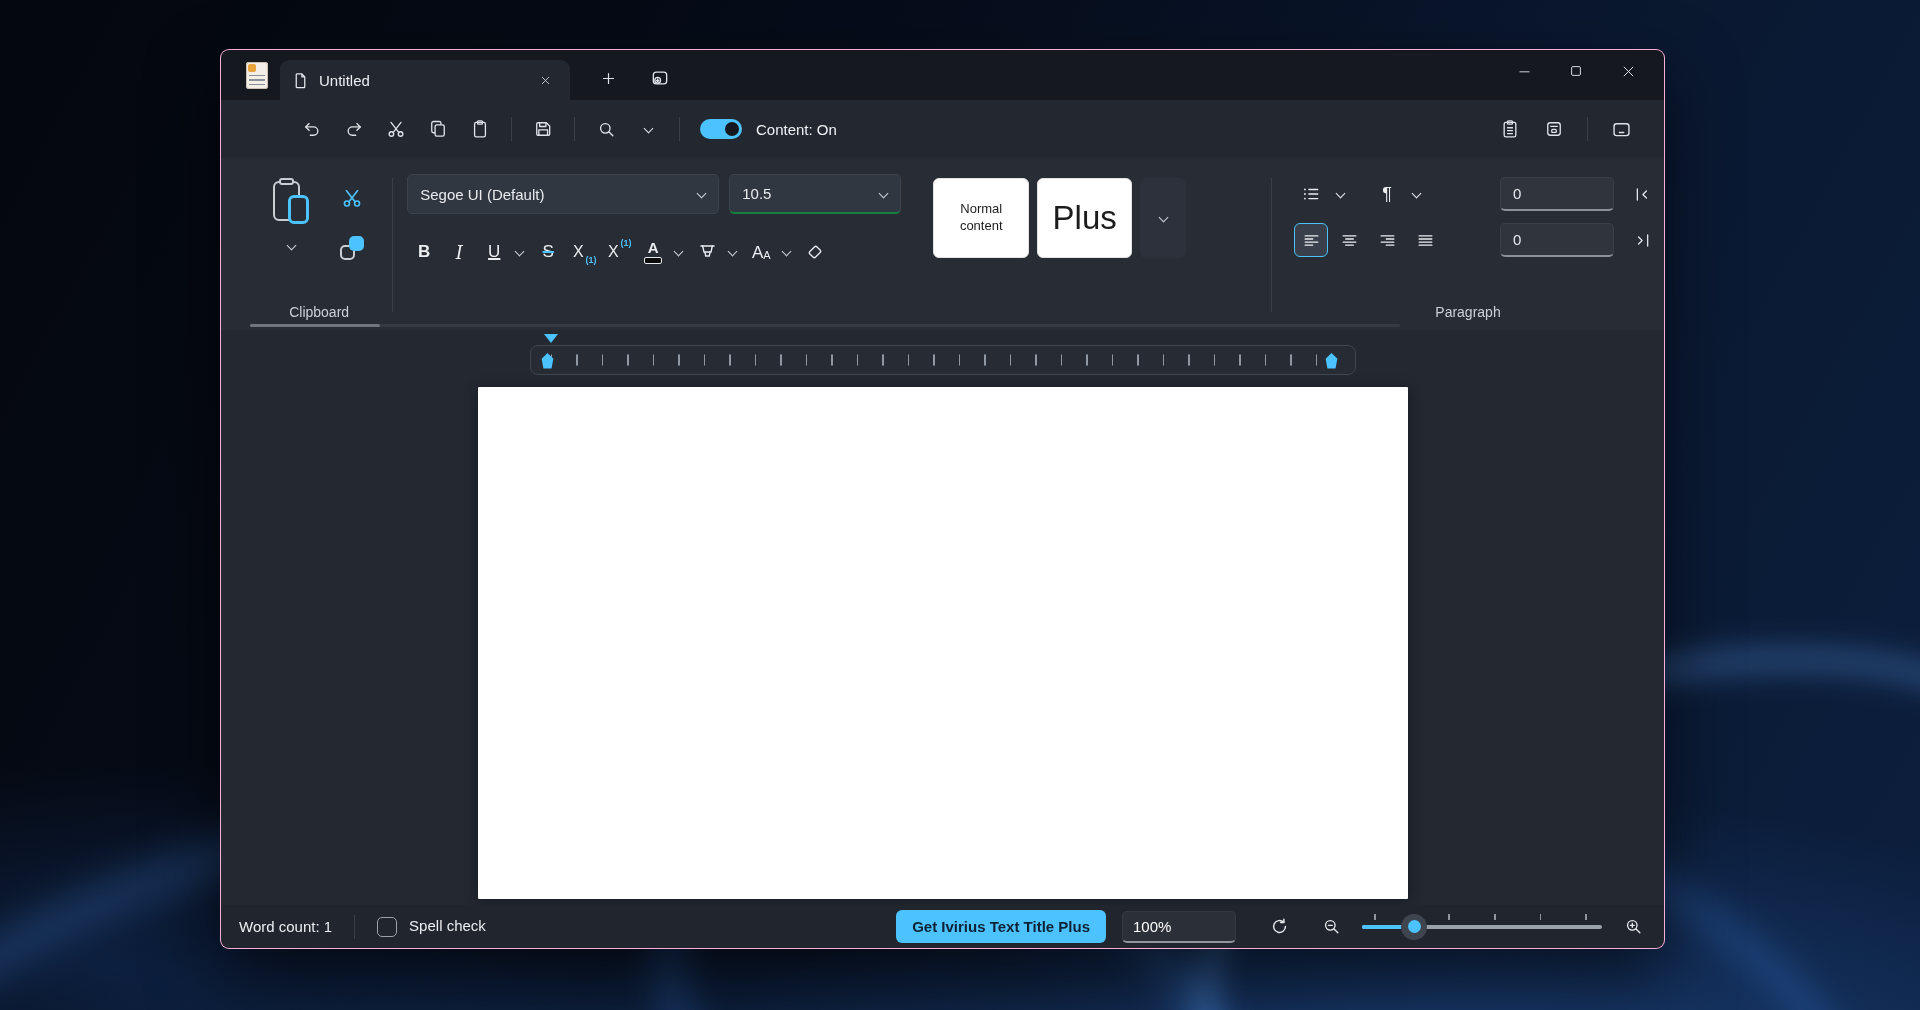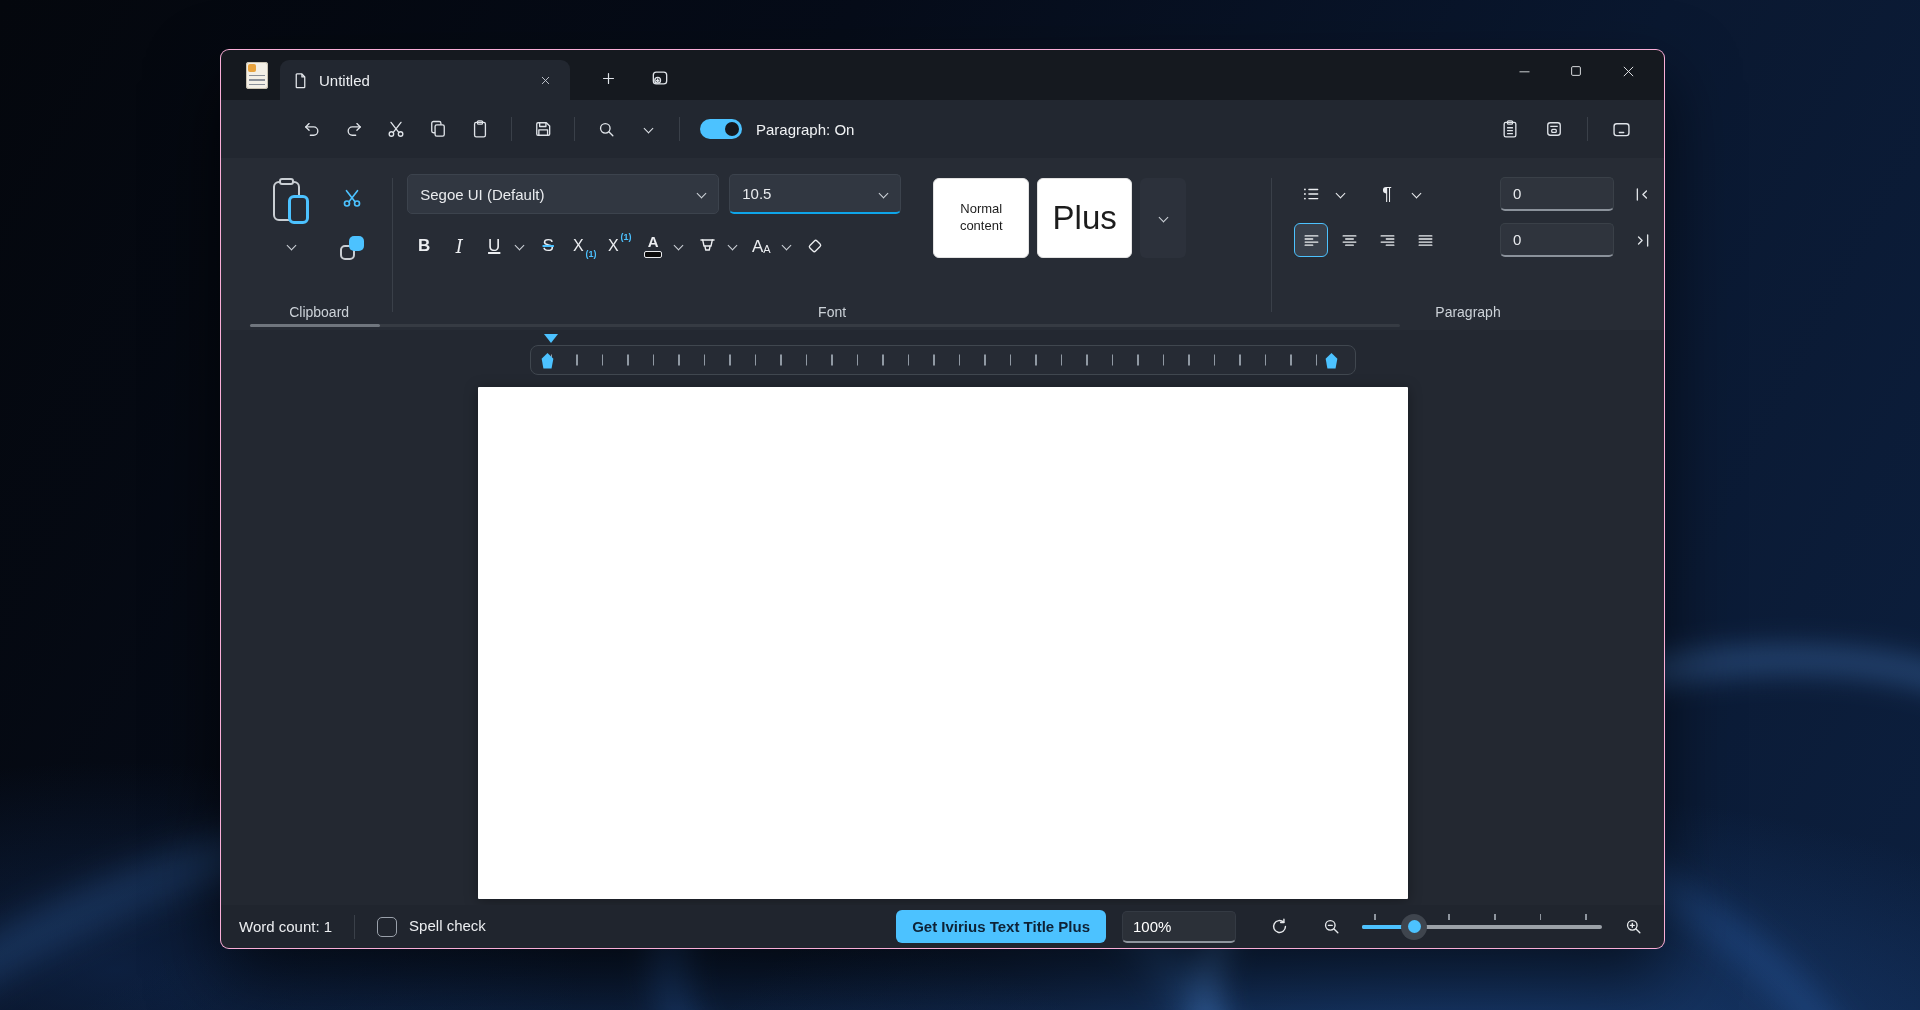--- a/index.html
+++ b/index.html
@@ -73,26 +73,26 @@
   .paste-big { position:relative; width:36px; height:46px; }
   .pb-board { position:absolute; left:0; top:3px; width:27px; height:40px; border:2px solid #c9ced3; border-radius:6px; }
   .pb-clip { position:absolute; left:6px; top:0; width:15px; height:7px; border:2px solid #c9ced3; border-radius:3px; background:#272c35; }
   .pb-page { position:absolute; right:0; bottom:0; width:21px; height:29px; background:#272c35; border:3px solid #4cc2ff; border-radius:6px; }
   .cutcopy { display:flex; flex-direction:column; gap:14px; padding-top:2px; }
   .copy2 { position:relative; width:24px; height:24px; }
   .c2-back { position:absolute; left:0; bottom:0; width:15px; height:15px; border:2px solid #c9ced3; border-radius:5px; }
   .c2-front { position:absolute; right:0; top:0; width:15px; height:15px; background:#4cc2ff; border-radius:5px; }
 
   .sec-font { width:900px; display:flex; padding-top:2px; }
-  .font-left { width:496px; display:flex; flex-direction:column; gap:14px; }
+  .font-left { width:496px; display:flex; flex-direction:column; gap:20px; }
   .font-row1 { display:flex; gap:10px; }
   .combo { background:#313741; border:1px solid #3c434d; border-radius:5px; height:40px; display:flex; align-items:center; padding:0 12px; font-size:15px; color:#e9ebee; }
   .combo .chev { margin-left:auto; color:#cfd4da; }
   .font-name-combo { width:312px; }
-  .font-size-combo { width:172px; border-bottom:2px solid #0ea5e9; }
+  .font-size-combo { width:172px; border-bottom:2px solid #15803d; }
   .font-row2 { display:flex; align-items:center; gap:1px; }
   .fbtn { min-width:34px; height:36px; display:flex; align-items:center; justify-content:center; border-radius:5px; color:#eceef1; padding:0 4px; }
   .glyph-b { font-weight:bold; font-size:17px; }
   .glyph-i { font-family:"DejaVu Serif","Liberation Serif",serif; font-style:italic; font-size:18px; }
   .glyph-u { font-size:17px; text-decoration:underline; text-decoration-thickness:1.5px; }
   .glyph-s { font-size:17px; text-decoration:line-through; text-decoration-color:#4cc2ff; text-decoration-thickness:2px; }
   .subsup { position:relative; font-size:16px; }
   .subsup .mark { position:absolute; font-size:9px; color:#4cc2ff; font-weight:bold; }
   .sub .mark { right:-13px; bottom:-4px; }
   .sup .mark { right:-13px; top:-5px; }
@@ -266,21 +266,21 @@
       </div>
       <div class="ticon">
           <span class="chev"></span>
         </div>
       <div class="vdiv"></div>
     </div>
     <div class="autosave">
       <div class="toggle">
         <div class="toggle-knob"></div>
       </div>
-      <span class="autosave-label">Paragraph: On</span>
+      <span class="autosave-label">Content: On</span>
     </div>
     <div class="right-icons">
       <div class="ticon">
         <svg class="ic" width="20" height="20" viewBox="0 0 24 24" fill="none" stroke="currentColor" stroke-width="1.6" stroke-linejoin="round">
             <rect x="5" y="4" width="14" height="17.5" rx="2"></rect>
             <rect x="9" y="2.2" width="6" height="4" rx="1.2"></rect>
             <path d="M8.5 10.5h7M8.5 14h7M8.5 17.5h7"></path>
           </svg>
       </div>
       <div class="ticon">
@@ -409,21 +409,20 @@
         <div class="style-card card-normal">
             <span>Normal content</span>
           </div>
         <div class="style-card card-title">
             <span>Plus</span>
           </div>
         <div class="gallery-more">
             <span class="chev"></span>
           </div>
       </div>
-      <div class="section-label">Font</div>
     </div>
 
     <div class="sec-div"></div>
 
     <div class="section sec-paragraph">
       <div class="para-grid">
         <div class="para-cluster">
           <div class="pbtn">
             <svg class="ic" width="20" height="20" viewBox="0 0 24 24" fill="none" stroke="currentColor" stroke-width="1.7" stroke-linecap="round">
                 <path d="M9.5 6.5h10.5M9.5 12h10.5M9.5 17.5h10.5"></path>

